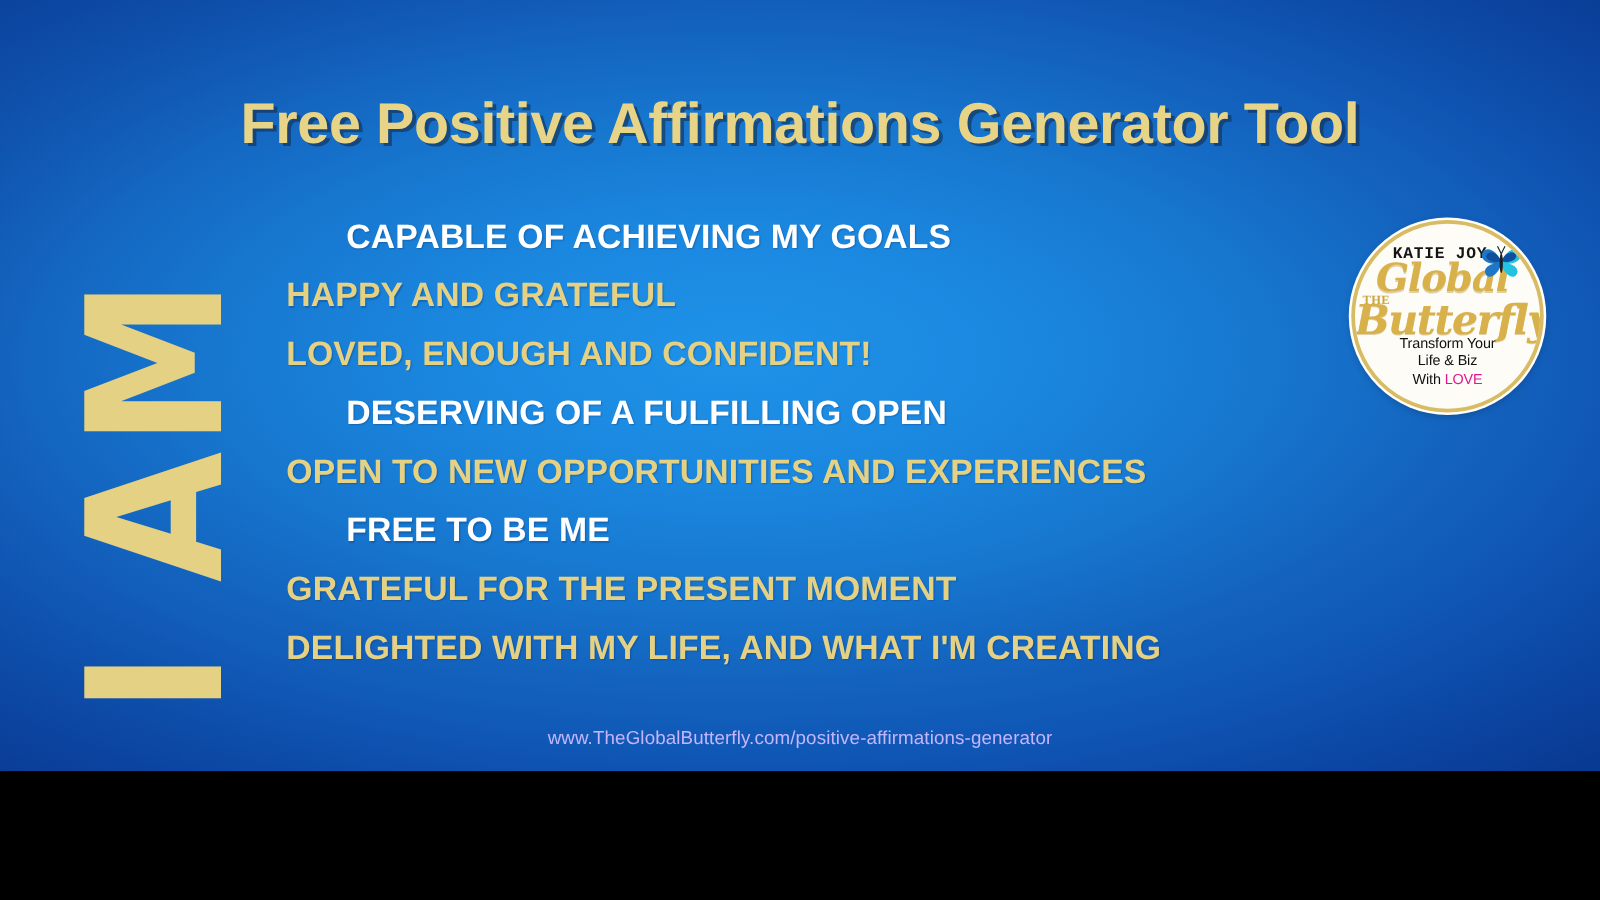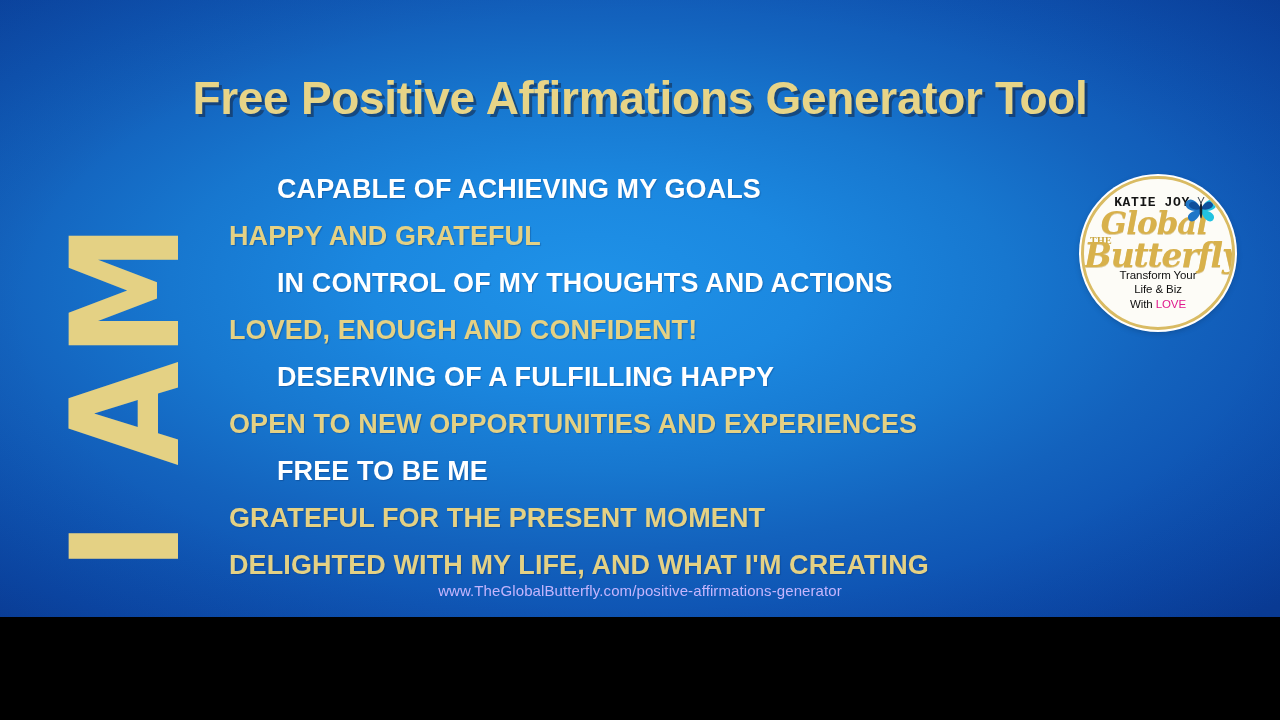--- a/index.html
+++ b/index.html
@@ -202,23 +202,22 @@
 
   <h1 id="page-title">Free Positive Affirmations Generator Tool</h1>
 
   <div id="i-am-block">
     <div id="i-am-text">I AM</div>
   </div>
 
   <div id="affirmation-list">
       <div class="affirmation-line white">CAPABLE OF ACHIEVING MY GOALS</div>
       <div class="affirmation-line gold">HAPPY AND GRATEFUL</div>
-      <div class="affirmation-line white">IN CONTROL OF MY THOUGHTS AND ACTIONS</div>
       <div class="affirmation-line gold">LOVED, ENOUGH AND CONFIDENT!</div>
-      <div class="affirmation-line white">DESERVING OF A FULFILLING HAPPY</div>
+      <div class="affirmation-line white">DESERVING OF A FULFILLING OPEN</div>
       <div class="affirmation-line gold">OPEN TO NEW OPPORTUNITIES AND EXPERIENCES</div>
       <div class="affirmation-line white">FREE TO BE ME</div>
       <div class="affirmation-line gold">GRATEFUL FOR THE PRESENT MOMENT</div>
       <div class="affirmation-line gold">DELIGHTED WITH MY LIFE, AND WHAT I'M CREATING</div>
     </div>
 
   <div id="logo-badge">
     <div id="logo-the">THE</div>
     <div id="logo-katie-joy">KATIE JOY</div>
     <div id="logo-global">Global</div>

